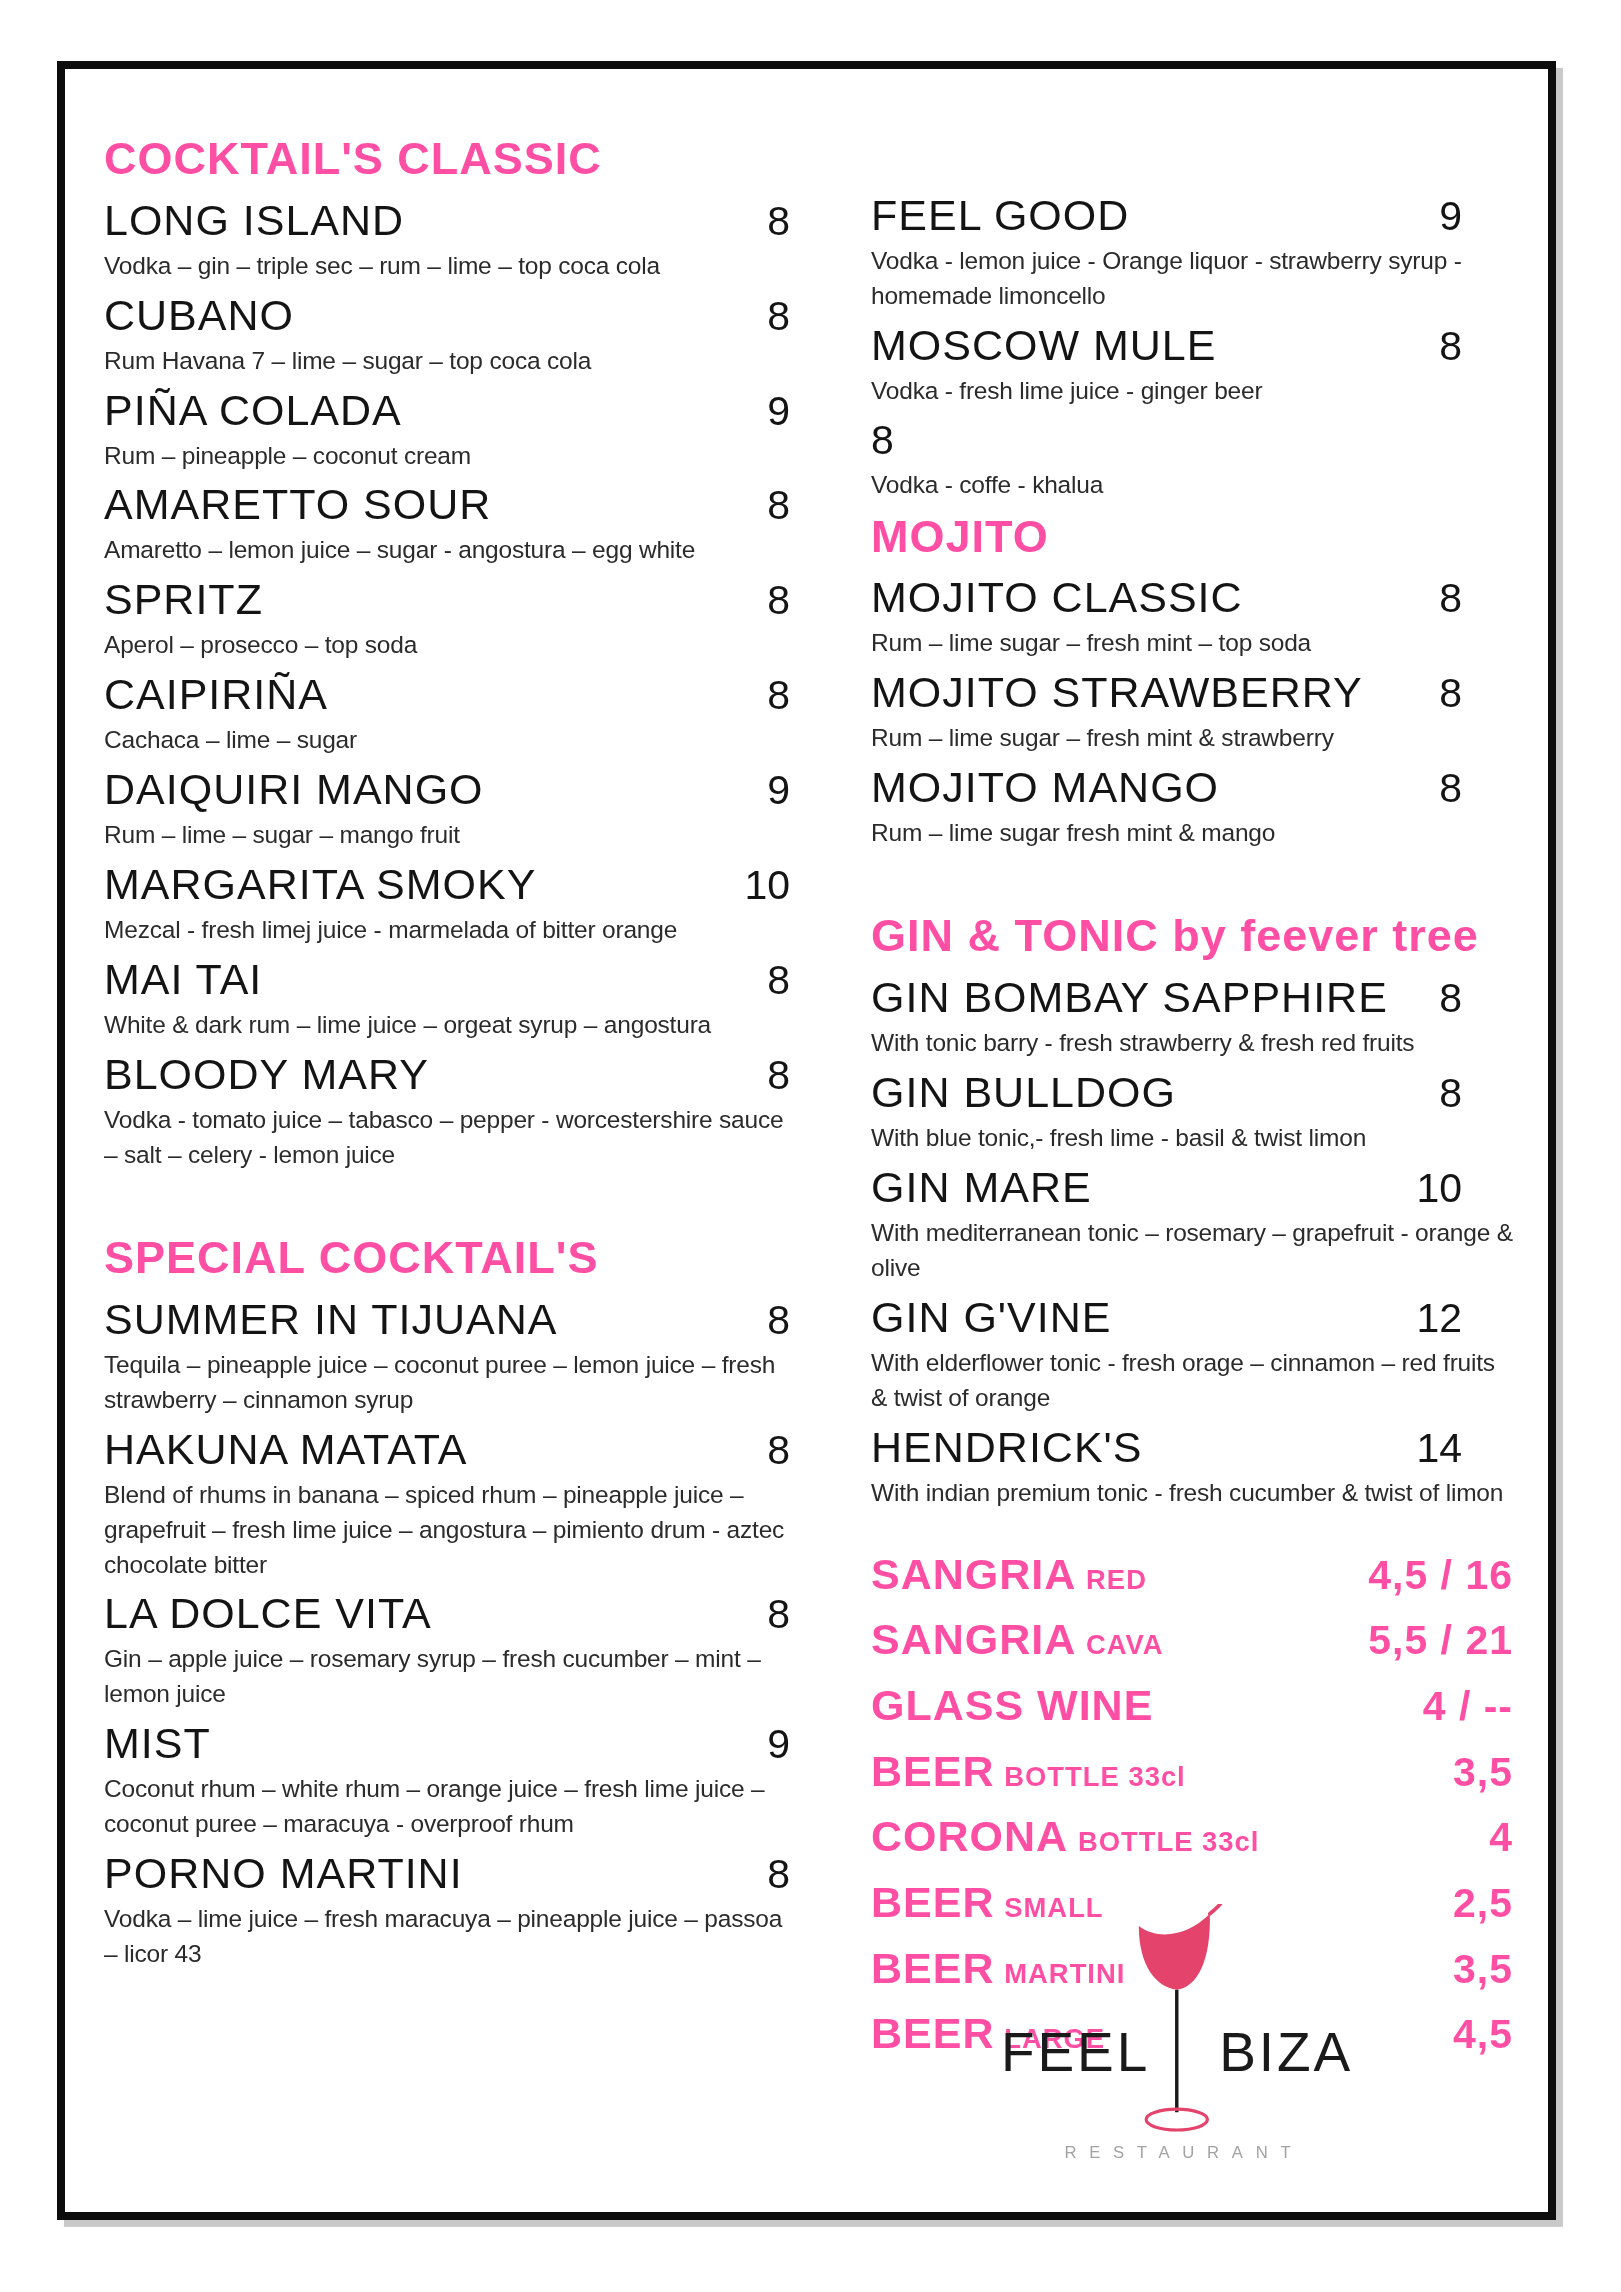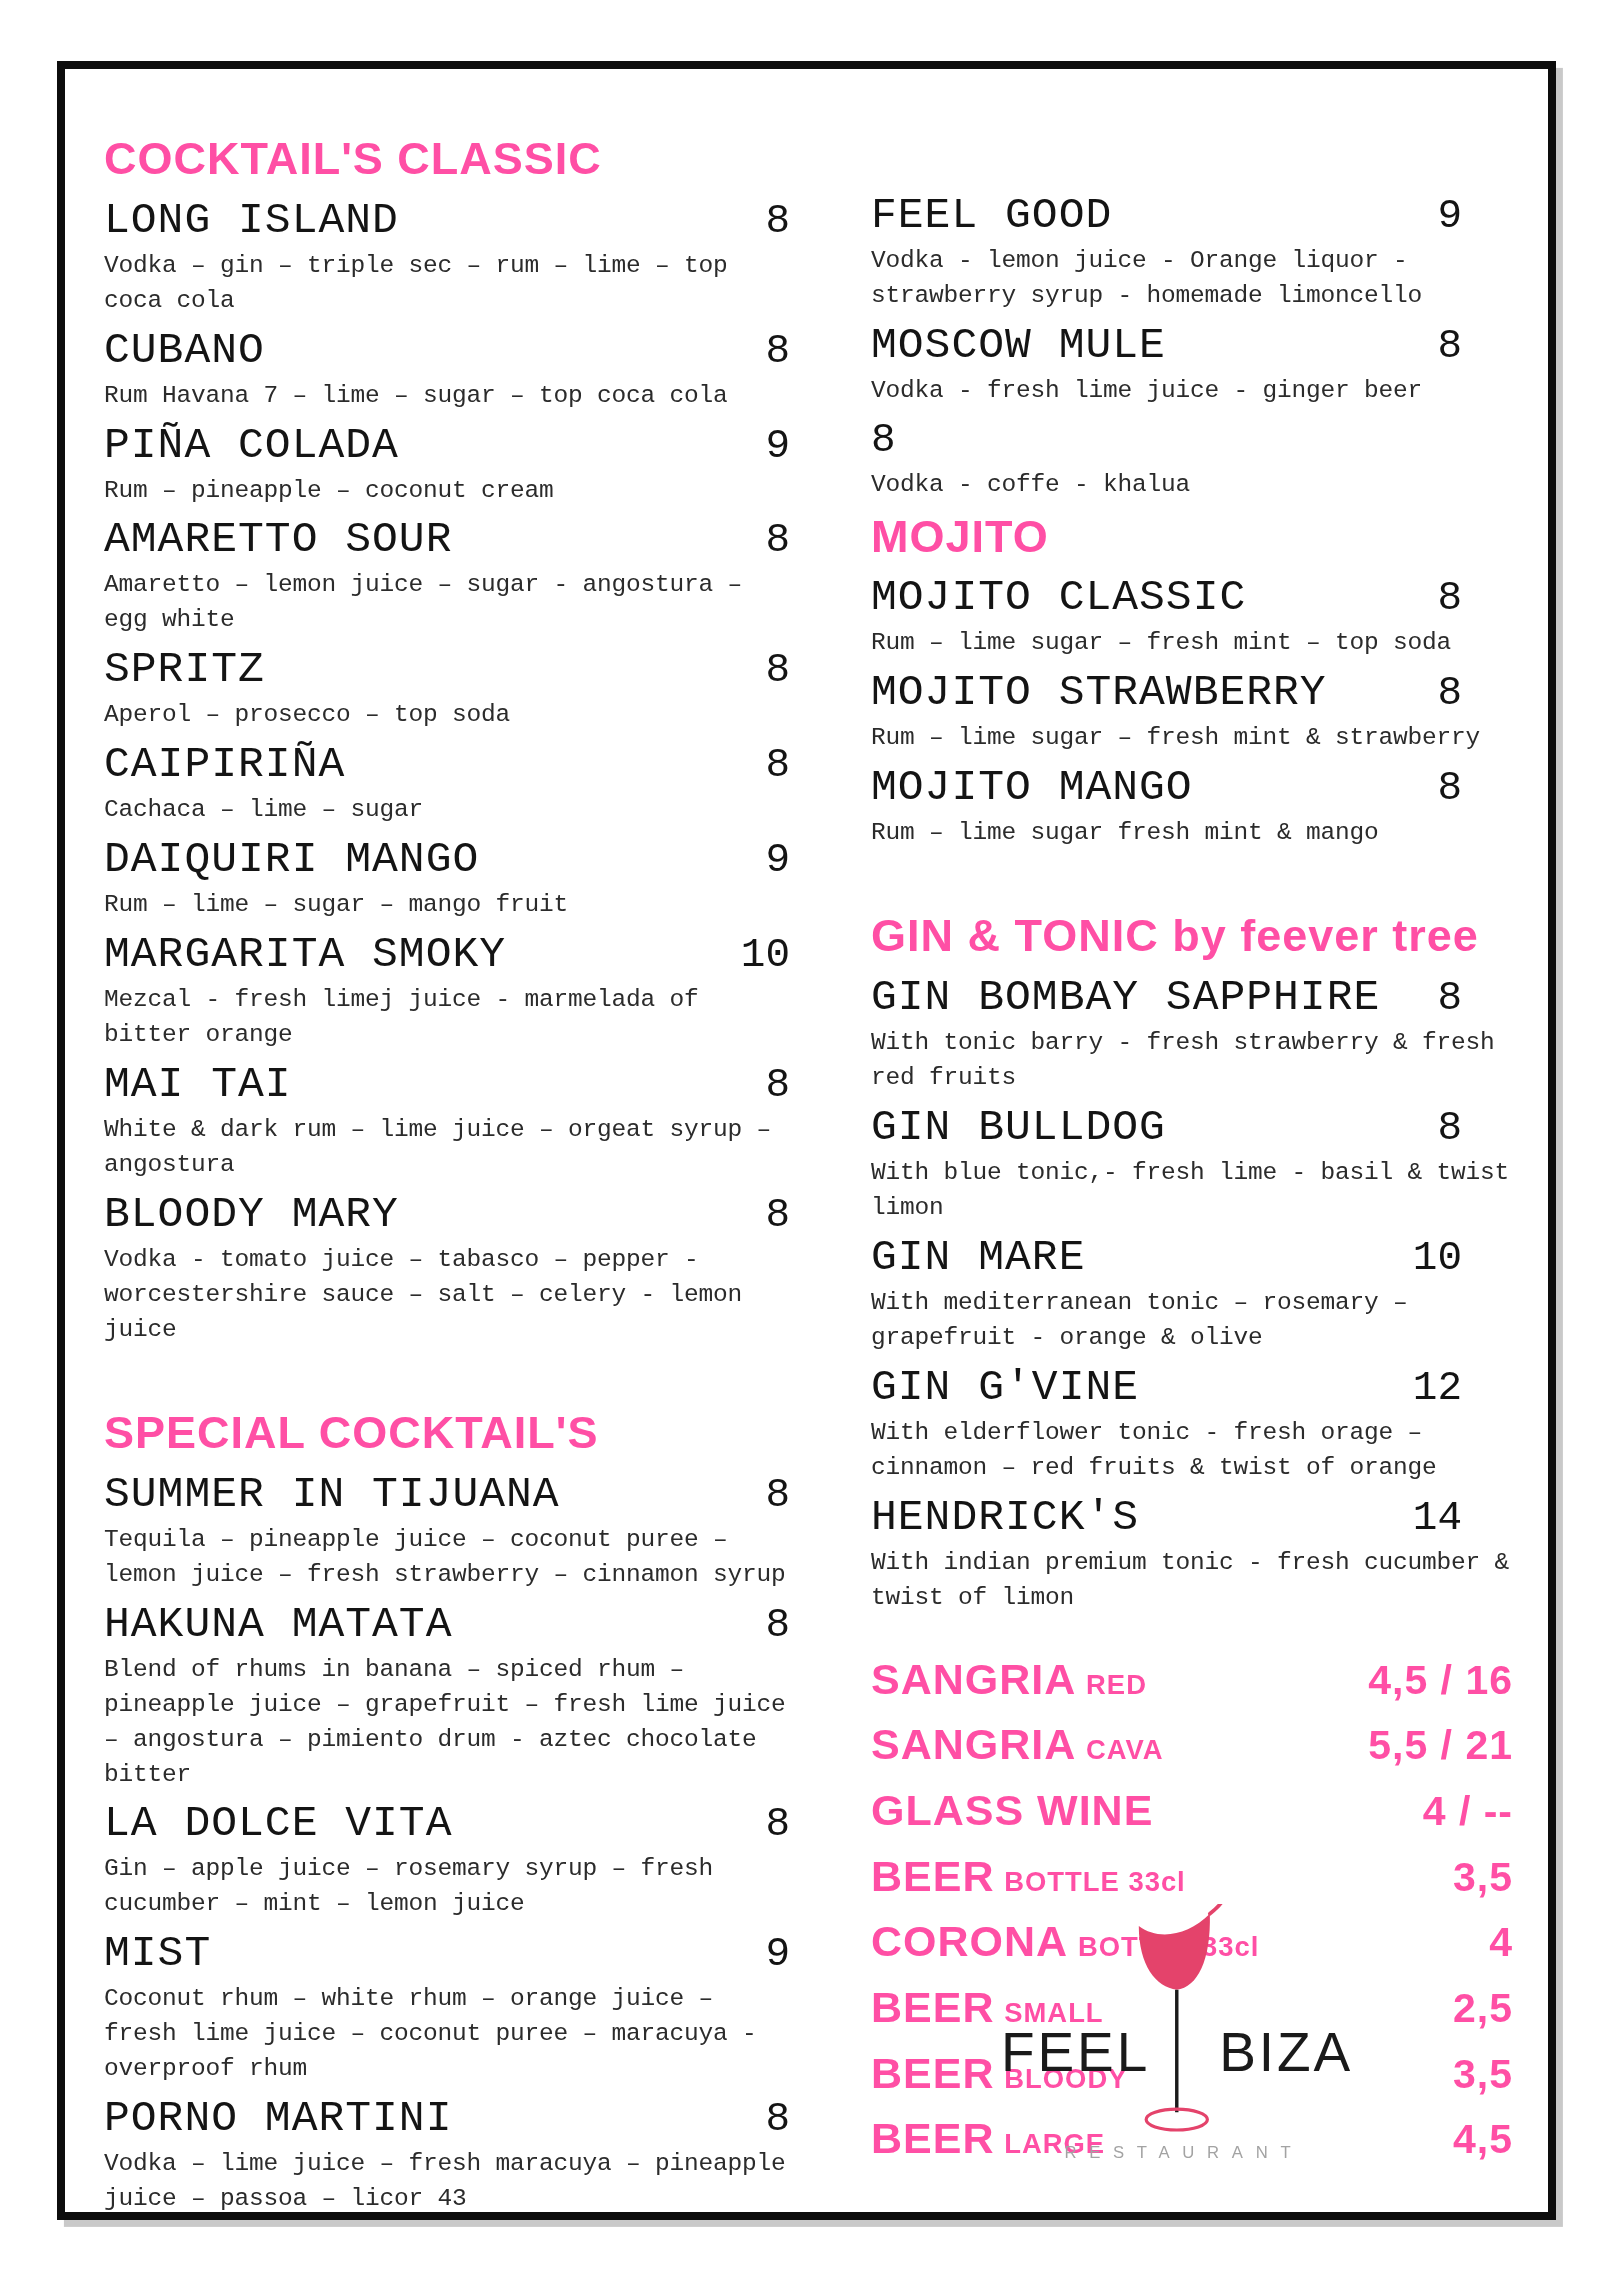--- a/index.html
+++ b/index.html
@@ -5,21 +5,21 @@
   html,body{margin:0;padding:0;background:#ffffff;}
   body{width:1621px;height:2293px;position:relative;font-family:"Liberation Sans",sans-serif;-webkit-font-smoothing:antialiased;}
   .sheet{position:absolute;left:57px;top:61px;width:1483px;height:2143px;background:#fff;border:8.8px solid #0d0d0d;box-shadow:6.9px 6.9px 0 #c9c9c9;}
   .col{position:absolute;}
   .col-left{left:39px;top:63px;width:686px;}
   .col-right{left:806px;top:120px;width:642px;}
   .heading{color:#ff4fa5;font-size:45px;font-weight:700;letter-spacing:1px;line-height:54px;margin:0 0 7.8px 0;}
   .heading.mt-special{margin-top:59px;}
   .heading.mt-mojito{margin-top:7.8px;}
   .heading.mt-gin{margin-top:59px;}
-  .item{margin-bottom:5.9px;font-family:Liberation Mono, monospace;}
+  .item{margin-bottom:5.9px;}
   .item-row{display:flex;justify-content:space-between;align-items:baseline;line-height:53px;}
   .col-right .item-row{padding-right:51px;}
   .item-name{font-size:43px;font-weight:400;color:#141414;letter-spacing:1px;}
   .item-price{font-size:41px;font-weight:400;color:#141414;}
   .item-desc{font-size:24.5px;color:#2b2b2b;line-height:35px;letter-spacing:-0.2px;}
   .drinks{margin-top:44px;}
   .drink-row{display:flex;justify-content:space-between;align-items:baseline;margin-bottom:15.7px;line-height:41px;}
   .drink-name{font-size:43px;font-weight:700;color:#ff4fa5;letter-spacing:1px;text-align:center;}
   .drink-qual{font-size:27.4px;font-weight:700;color:#ff4fa5;margin-left:9.8px;letter-spacing:1px;}
   .drink-price{font-size:41px;font-weight:700;color:#ff4fa5;letter-spacing:1px;white-space:nowrap;}
@@ -250,21 +250,21 @@
         </div>
       <div class="drink-row">
           <span><span class="drink-name">CORONA</span><span class="drink-qual">BOTTLE 33cl</span></span>
           <span class="drink-price">4</span>
         </div>
       <div class="drink-row">
           <span><span class="drink-name">BEER</span><span class="drink-qual">SMALL</span></span>
           <span class="drink-price">2,5</span>
         </div>
       <div class="drink-row">
-          <span><span class="drink-name">BEER</span><span class="drink-qual">BLOODY</span></span>
+          <span><span class="drink-name">BEER</span><span class="drink-qual">MARTINI</span></span>
           <span class="drink-price">3,5</span>
         </div>
       <div class="drink-row">
           <span><span class="drink-name">BEER</span><span class="drink-qual">LARGE</span></span>
           <span class="drink-price">4,5</span>
         </div>
     </div>
   </div>
 
   <div class="logo">

